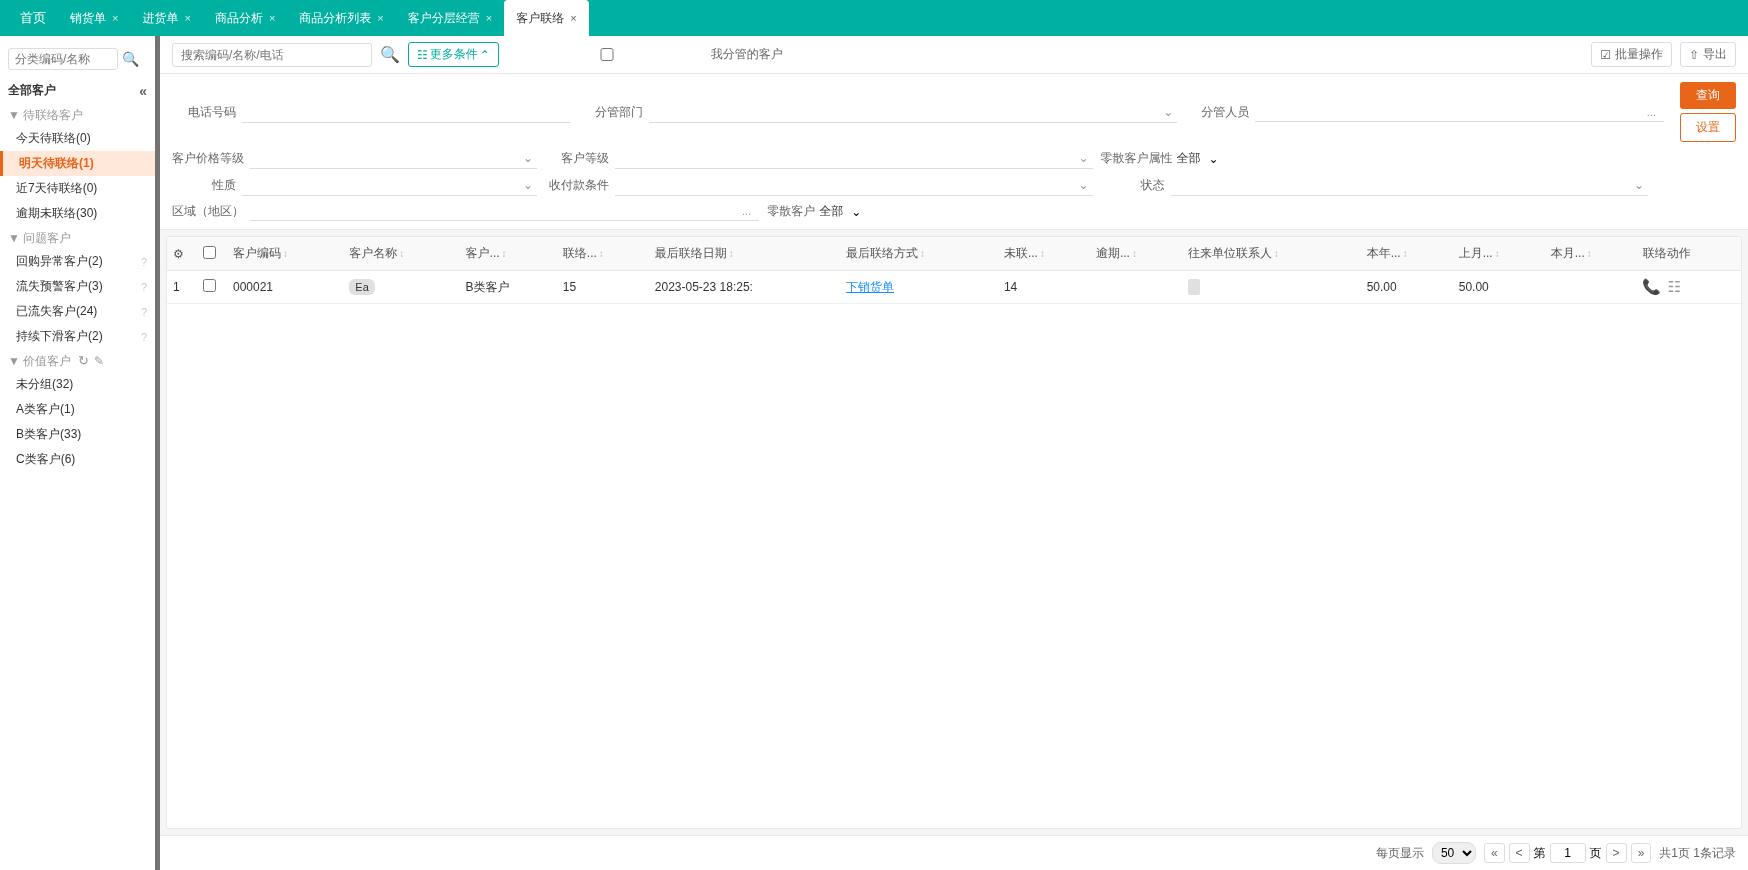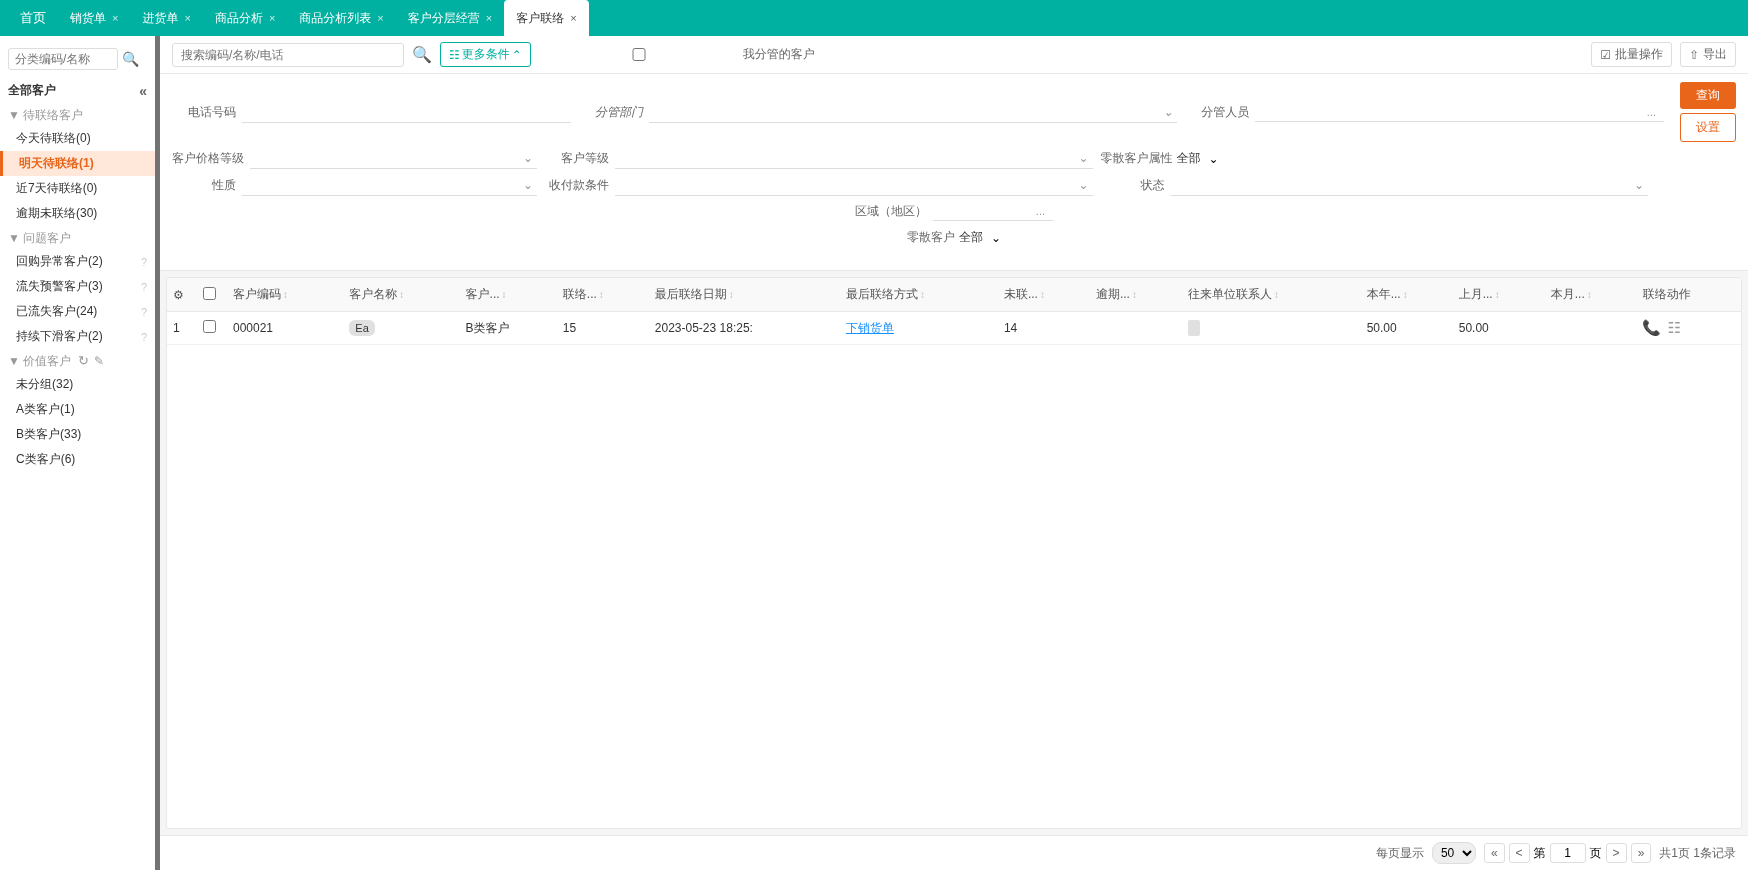--- a/index.html
+++ b/index.html
@@ -77,21 +77,21 @@
     }
 
     
     .filter-panel {
       background: #fff; border-bottom: 1px solid #e8e8e8;
       padding: 8px 12px;
     }
     .filter-row {
       display: flex; align-items: center; gap: 8px; margin-bottom: 6px;
     }
-    .filter-row:last-child { margin-bottom: 8px; flex-direction: column; }
+    .filter-row:last-child { margin-bottom: 0; }
     .filter-field {
       display: flex; align-items: center; flex: 1;
     }
     .filter-field label {
       color: #666; white-space: nowrap; min-width: 70px; text-align: right; padding-right: 6px;
     }
     .filter-field .field-input {
       flex: 1; border: none; border-bottom: 1px solid #ddd;
       padding: 3px 4px; font-size: 12px; outline: none; min-width: 120px;
     }
@@ -264,21 +264,21 @@
       <span class="item-label">B类客户(33)</span>
     </div>
     <div class="sidebar-item">
       <span class="item-label">C类客户(6)</span>
     </div>
   </div>
 
   <div class="content-area">
 
     <div class="search-bar">
-      <input type="text" style="width: 232px;" placeholder="搜索编码/名称/电话">
+      <input type="text" style="width: 200px;" placeholder="搜索编码/名称/电话">
       <span class="search-btn">🔍</span>
       <div class="filter-btn">
         <span>☷</span>
         <span>更多条件</span>
         <span>⌃</span>
       </div>
       <div class="my-customer-check">
         <input type="checkbox" style="">
         <span>我分管的客户</span>
       </div>
@@ -293,21 +293,21 @@
       </div>
     </div>
 
     <div class="filter-panel">
 
       <div class="filter-row">
         <div class="filter-field">
           <label>电话号码</label>
           <input class="field-input" type="text" value="" style="">
         </div>
-        <div class="filter-select" style="flex:1.5;font-style:italic;">
+        <div class="filter-select" style="flex:1.5;">
           <label>分管部门</label>
           <div class="select-box">
             <span></span>
             <span class="chevron">⌄</span>
           </div>
         </div>
         <div class="filter-select" style="flex:1.2;">
           <label>分管人员</label>
           <div class="select-box">
             <span></span>

